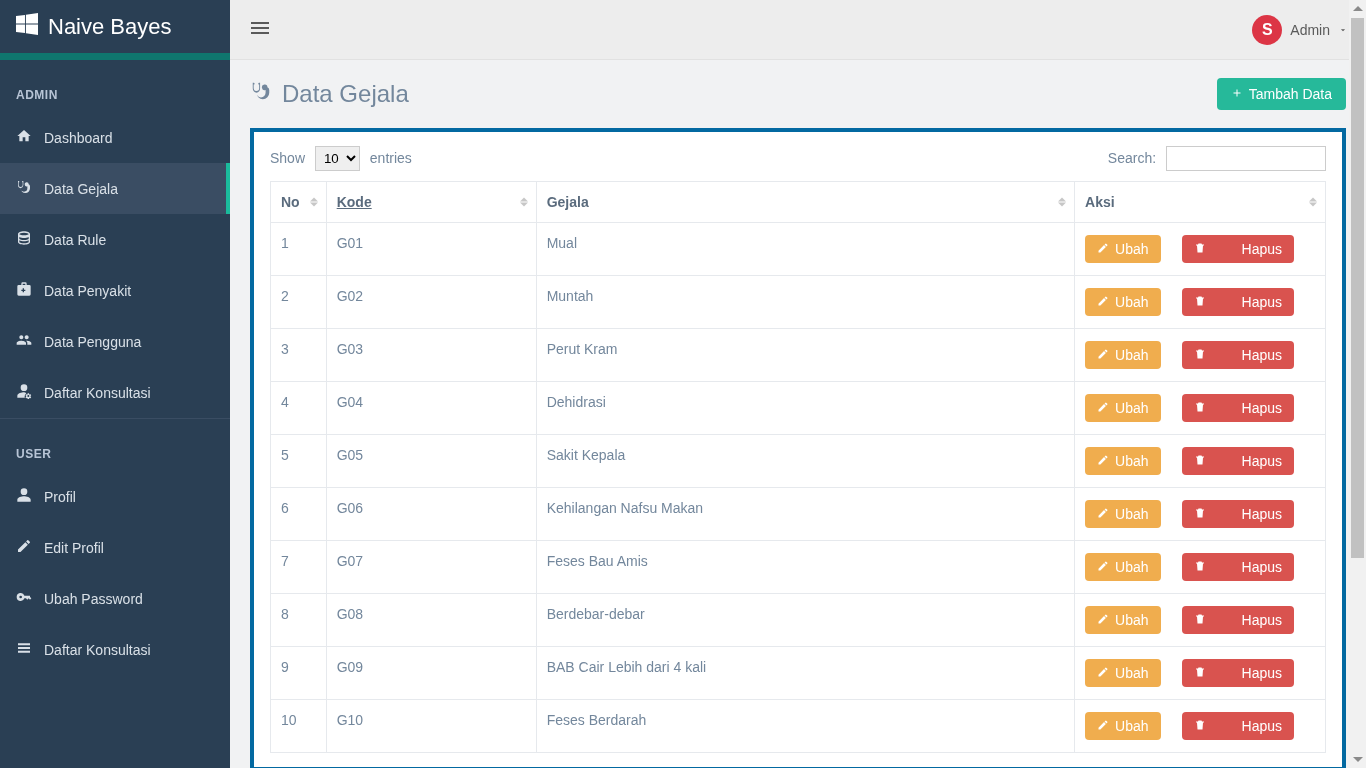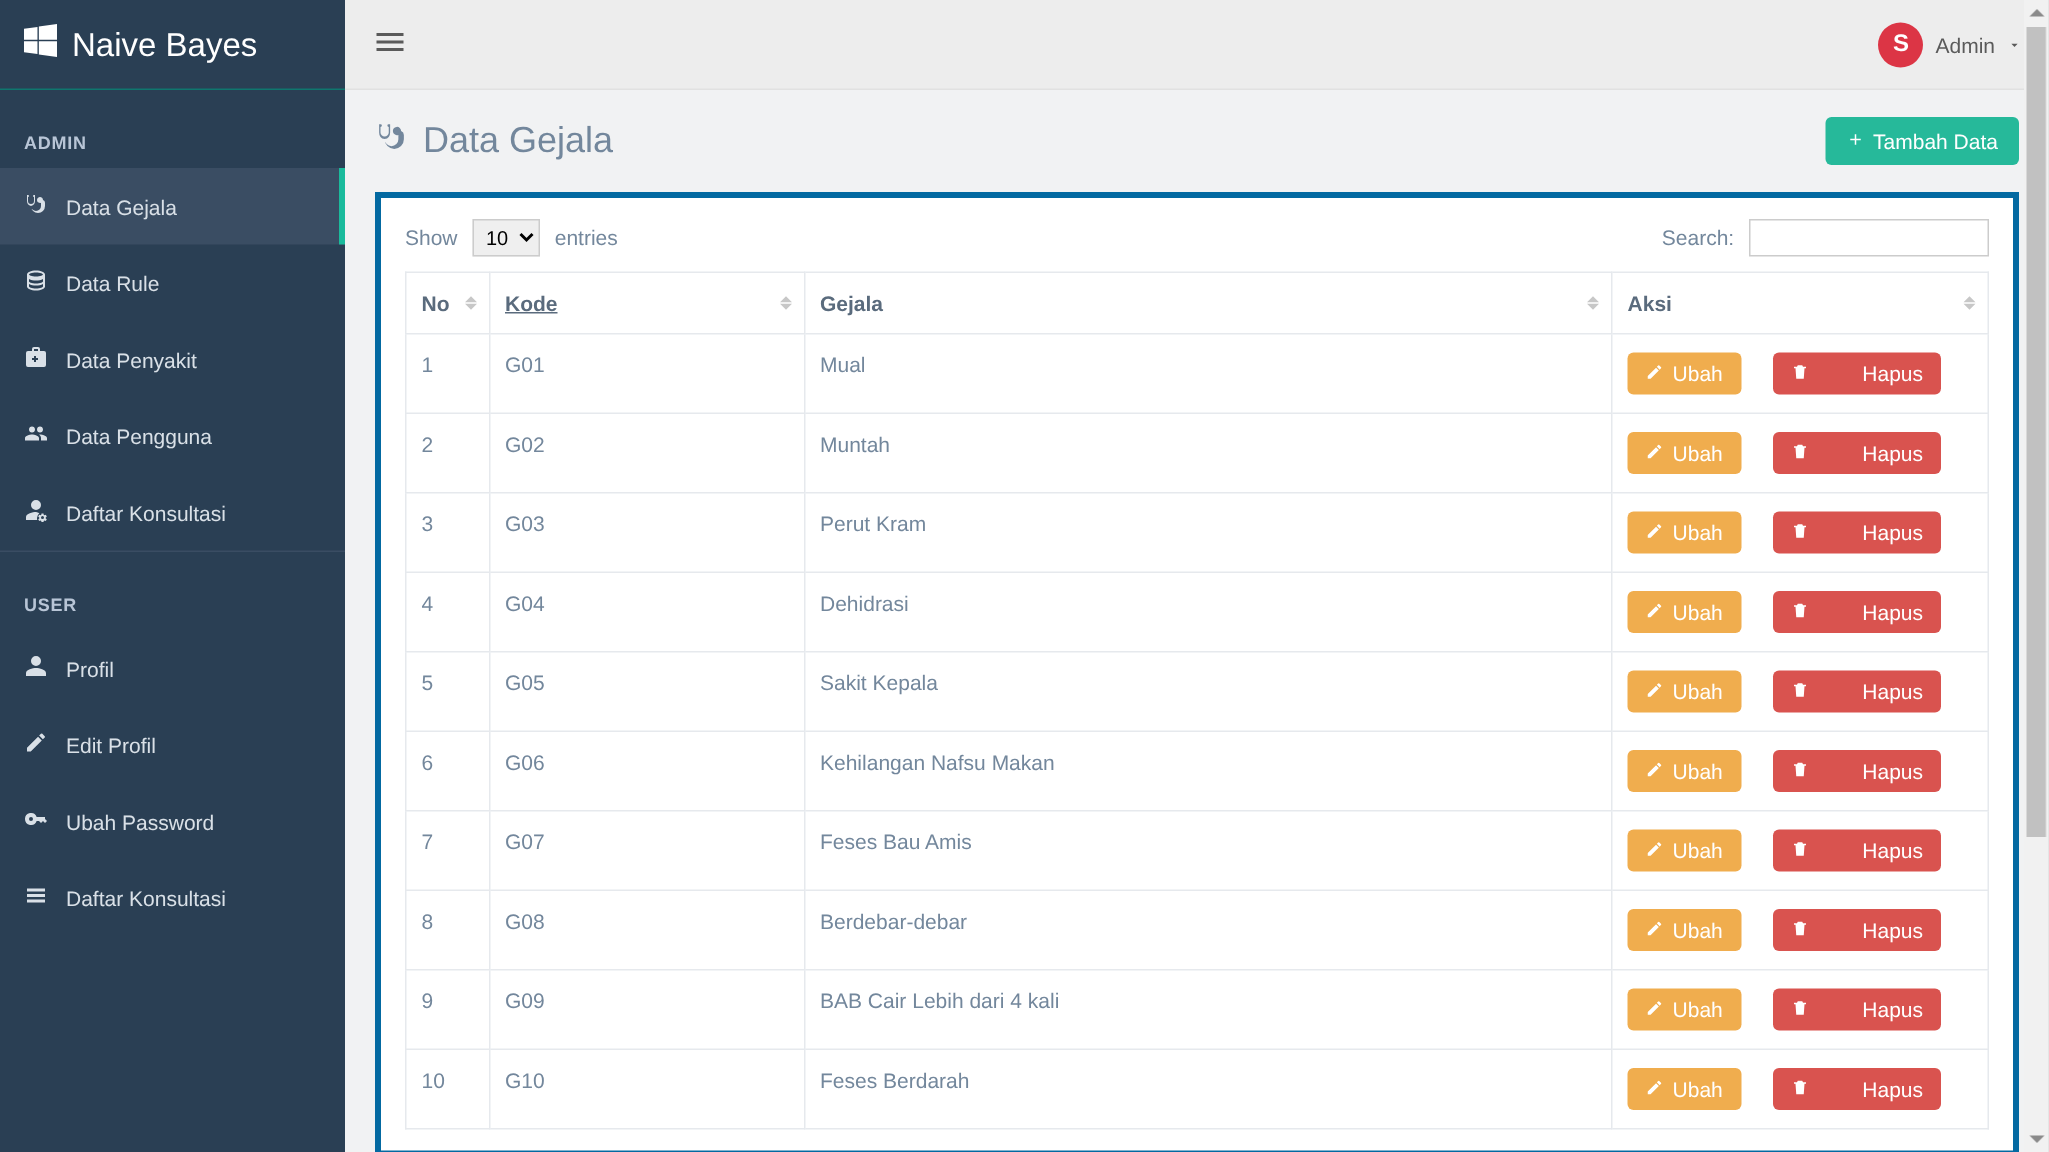--- a/index.html
+++ b/index.html
@@ -1,21 +1,21 @@
 <!DOCTYPE html>
 <html><head>
 <meta charset="utf-8">
 <style>
 * { margin: 0; padding: 0; box-sizing: border-box; }
 body { font-family: -apple-system, "Helvetica Neue", Arial, sans-serif; font-size: 14px; background: #f1f2f3; color: #333; }
 
 .layout { display: flex; min-height: 100vh; }
 
 .sidebar { width: 230px; background: #2a3f54; color: #e7e7e7; flex-shrink: 0; }
-.brand { height: 60px; display: flex; align-items: center; padding: 0 16px; border-bottom: 1px solid #0f766e; font-size: 22px; color: #fff; gap: 10px; }
+.brand { height: 60px; display: flex; align-items: center; padding: 0 16px; border-bottom: 7px solid #0f766e; font-size: 22px; color: #fff; gap: 10px; }
 .brand svg { width: 22px; height: 22px; fill: #fff; }
 
 .section-title { padding: 28px 16px 10px; font-size: 12px; color: #b8c5d6; font-weight: 600; letter-spacing: 0.5px; }
 .nav-item { display: flex; align-items: center; gap: 12px; padding: 16px 16px; color: #d9e0e7; cursor: pointer; font-size: 14px; position: relative; }
 .nav-item.active { background: #3a4d63; border-right: 4px solid #1abb9c; }
 .nav-sep { border-top: 1px solid #3a4d63; margin: 0; }
 .nav-item svg { width: 16px; height: 16px; fill: currentColor; flex-shrink: 0; }
 
 .main { flex: 1; background: #f1f2f3; }
 .topbar { height: 60px; background: #ededed; display: flex; align-items: center; justify-content: space-between; padding: 0 18px; border-bottom: 1px solid #e1e1e1; }
@@ -67,20 +67,26 @@
     <div class="brand">
       <span>
         <svg viewBox="0 0 24 24">
             <path d="M0 3.4l9.8-1.3v9.4H0V3.4zm0 17.2l9.8 1.3v-9.3H0v8zm10.8 1.5L24 24V12.6H10.8v9.5zm0-20.2v9.6H24V0L10.8 1.9z"></path>
           </svg>
       </span>
       <span>Naive Bayes</span>
     </div>
     <div id="sidebar-sections">
         <div class="section-title">ADMIN</div>
+        <div class="nav-item">
+          <span><svg viewBox="0 0 24 24">
+              <path d="M10 20v-6h4v6h5v-8h3L12 3 2 12h3v8z"></path>
+            </svg></span>
+          <span>Dashboard</span>
+        </div>
         <div class="nav-item active">
           <span><svg viewBox="0 0 24 24">
               <path d="M19 8a3 3 0 1 0-2 2.82V14a5 5 0 0 1-10 0v-.1A5 5 0 0 0 11 9V3h-1a1 1 0 0 0 0 2v4a3 3 0 0 1-6 0V5a1 1 0 0 0 0-2H3v6a5 5 0 0 0 4 4.9V14a7 7 0 0 0 14 0v-3.18A3 3 0 0 0 19 8z"></path>
             </svg></span>
           <span>Data Gejala</span>
         </div>
         <div class="nav-item">
           <span><svg viewBox="0 0 24 24">
               <path d="M12 2C7 2 3 3.8 3 6v12c0 2.2 4 4 9 4s9-1.8 9-4V6c0-2.2-4-4-9-4zm0 2c4.4 0 7 1.3 7 2s-2.6 2-7 2-7-1.3-7-2 2.6-2 7-2zm7 14c0 .7-2.6 2-7 2s-7-1.3-7-2v-2.5c1.8 1 4.6 1.5 7 1.5s5.2-.5 7-1.5V18zm0-5c0 .7-2.6 2-7 2s-7-1.3-7-2v-2.5C6.8 11.5 9.6 12 12 12s5.2-.5 7-1.5V13z"></path>
             </svg></span>

